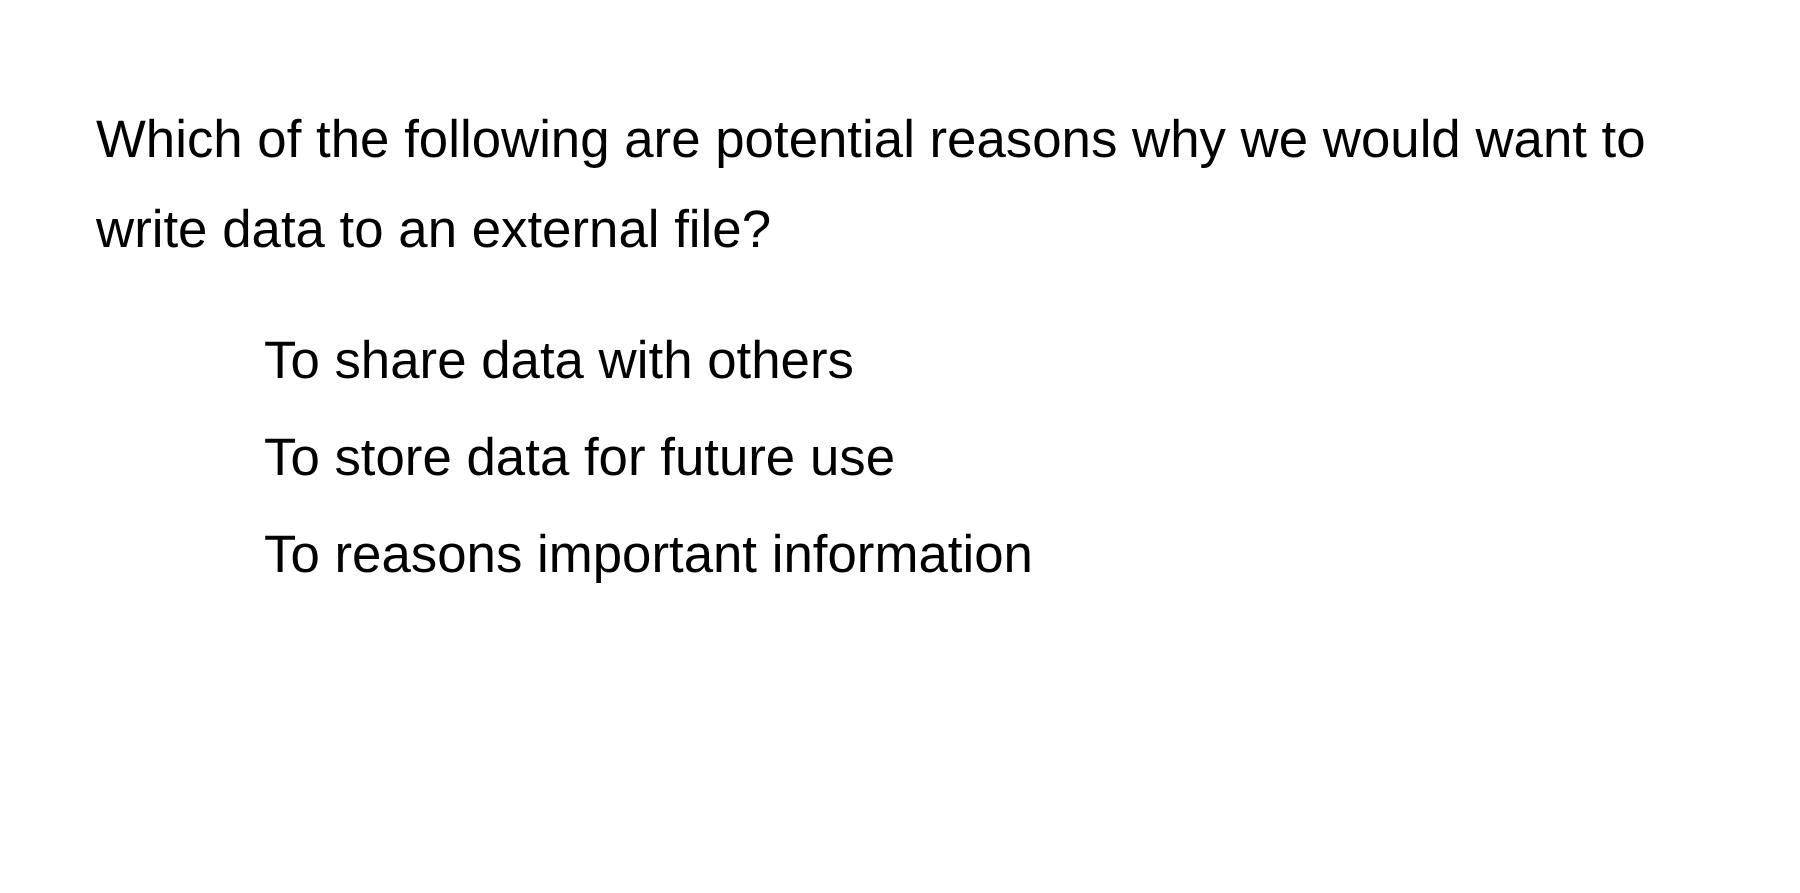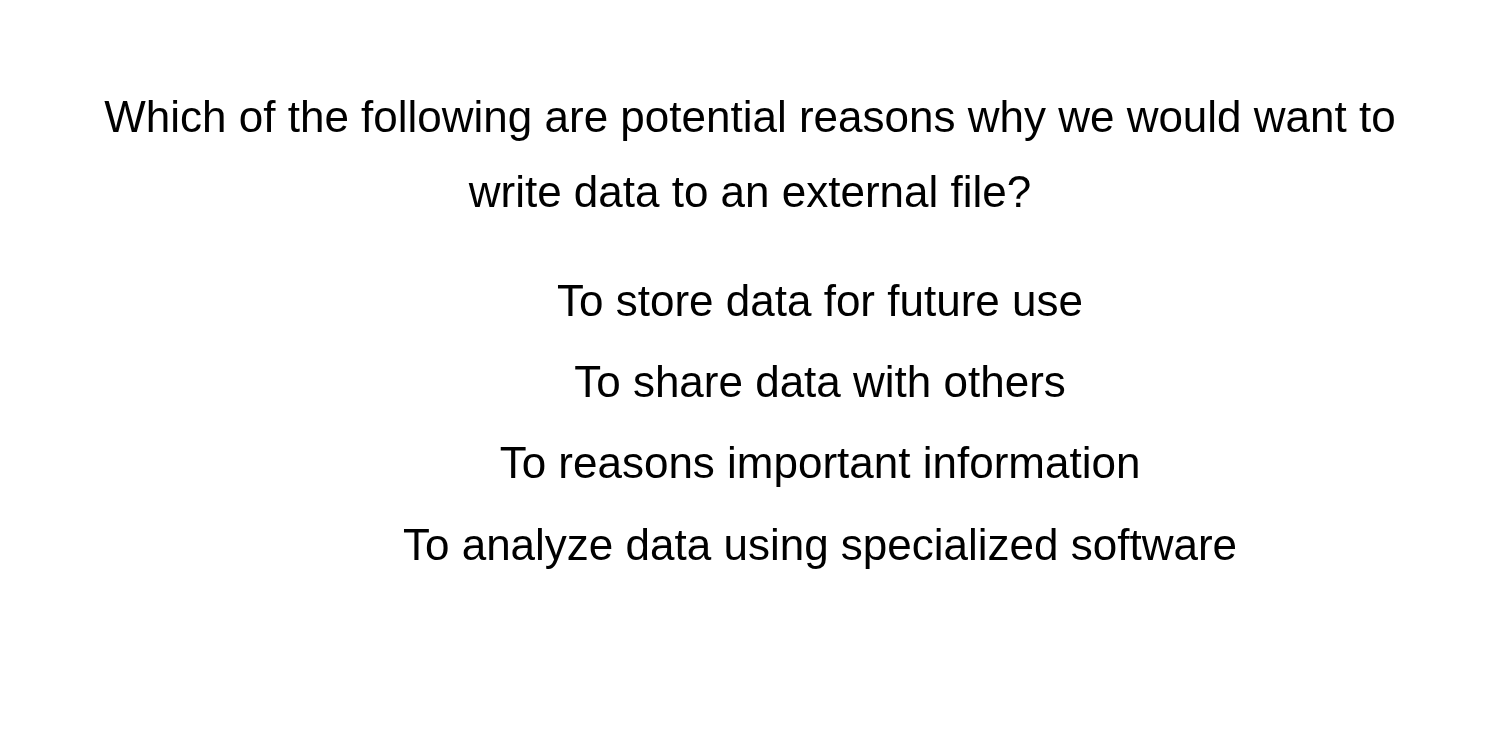--- a/index.html
+++ b/index.html
@@ -1,19 +1,18 @@
 <!DOCTYPE html>
 <html><head>
   <meta charset="utf-8">
   <style>
     * {
       margin: 0;
       padding: 0;
       box-sizing: border-box;
-      text-align: center;
     }
     body {
       width: 1500px;
       height: 744px;
       background: #ffffff;
       font-family: -apple-system, BlinkMacSystemFont, "Segoe UI", Helvetica, Arial, sans-serif;
       color: #000000;
       padding: 80px 80px 0 80px;
     }
     .question {
@@ -29,17 +28,16 @@
       font-size: 44px;
       line-height: 1.85;
       font-weight: 400;
     }
   </style>
 </head>
 <body>
 
 <div class="question">Which of the following are potential reasons why we would want to write data to an external file?</div>
 <div class="options">
+  <div class="option">To share data with others</div>
   <div class="option">To store data for future use</div>
-  <div class="option">To share data with others</div>
   <div class="option">To reasons important information</div>
-  <div class="option">To analyze data using specialized software</div>
 </div>
 
 </body></html>

